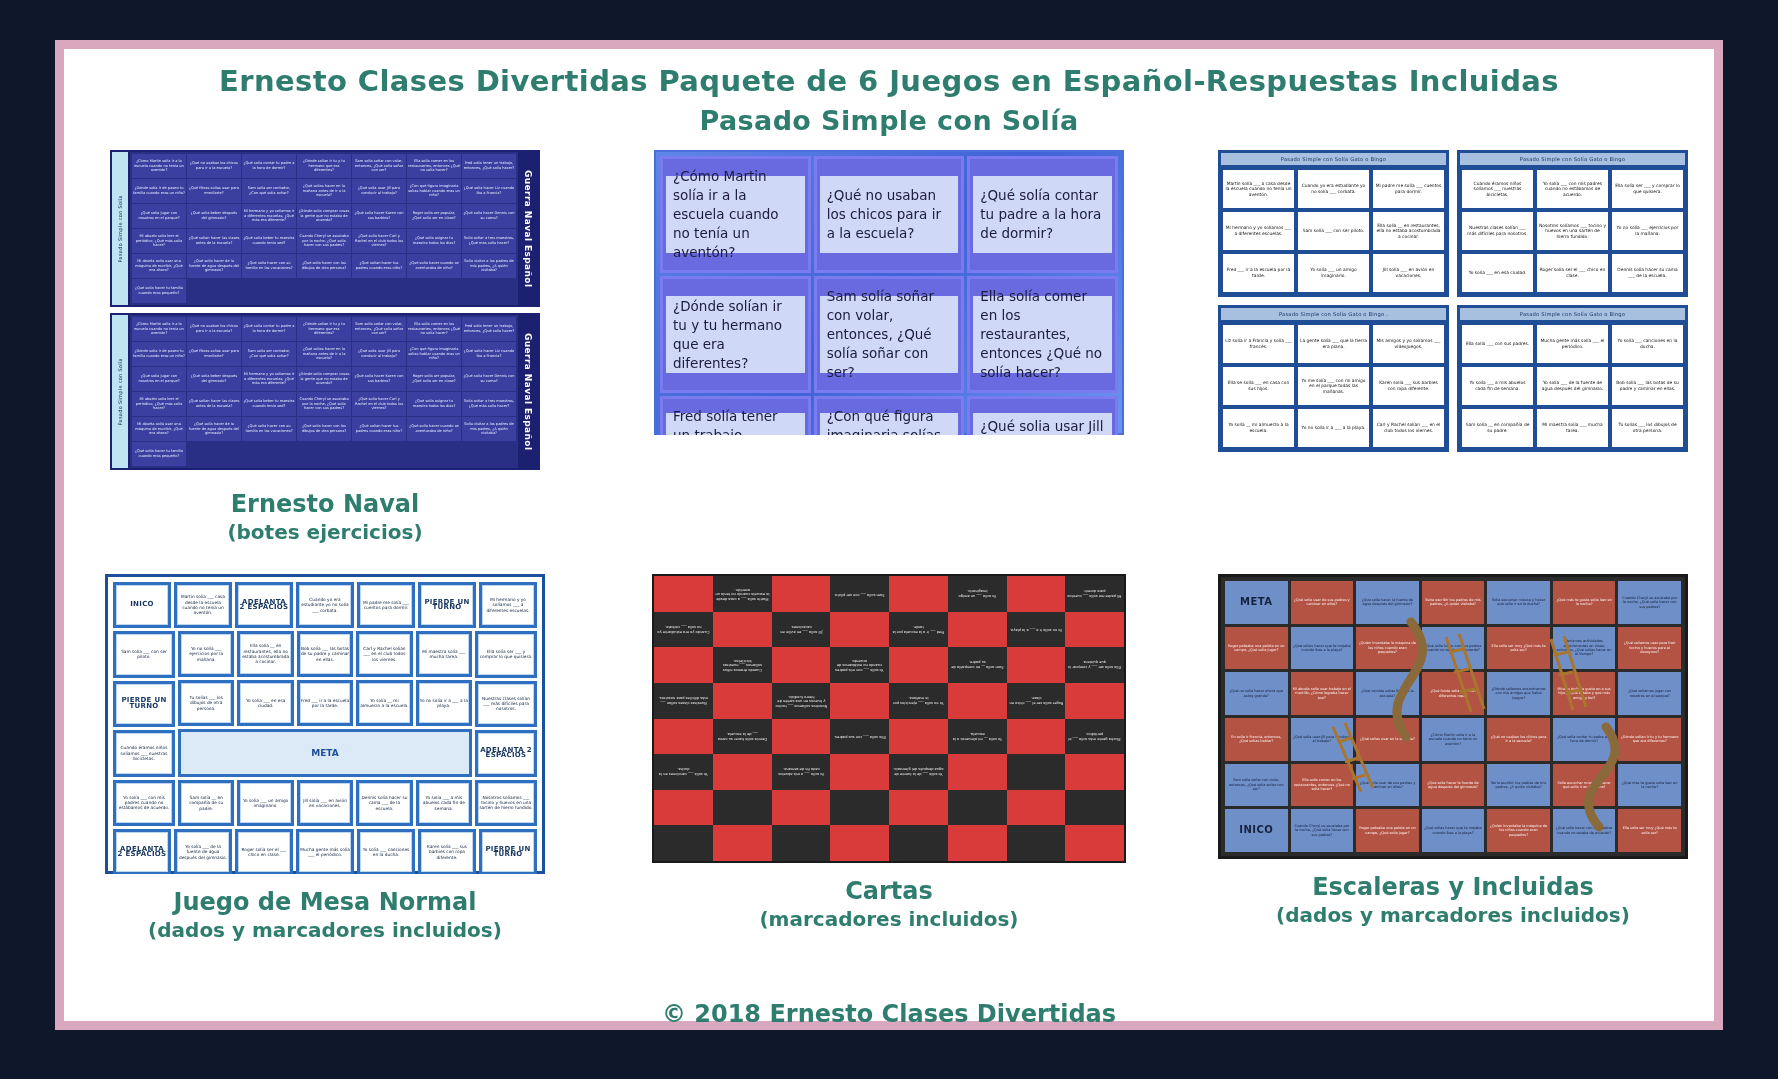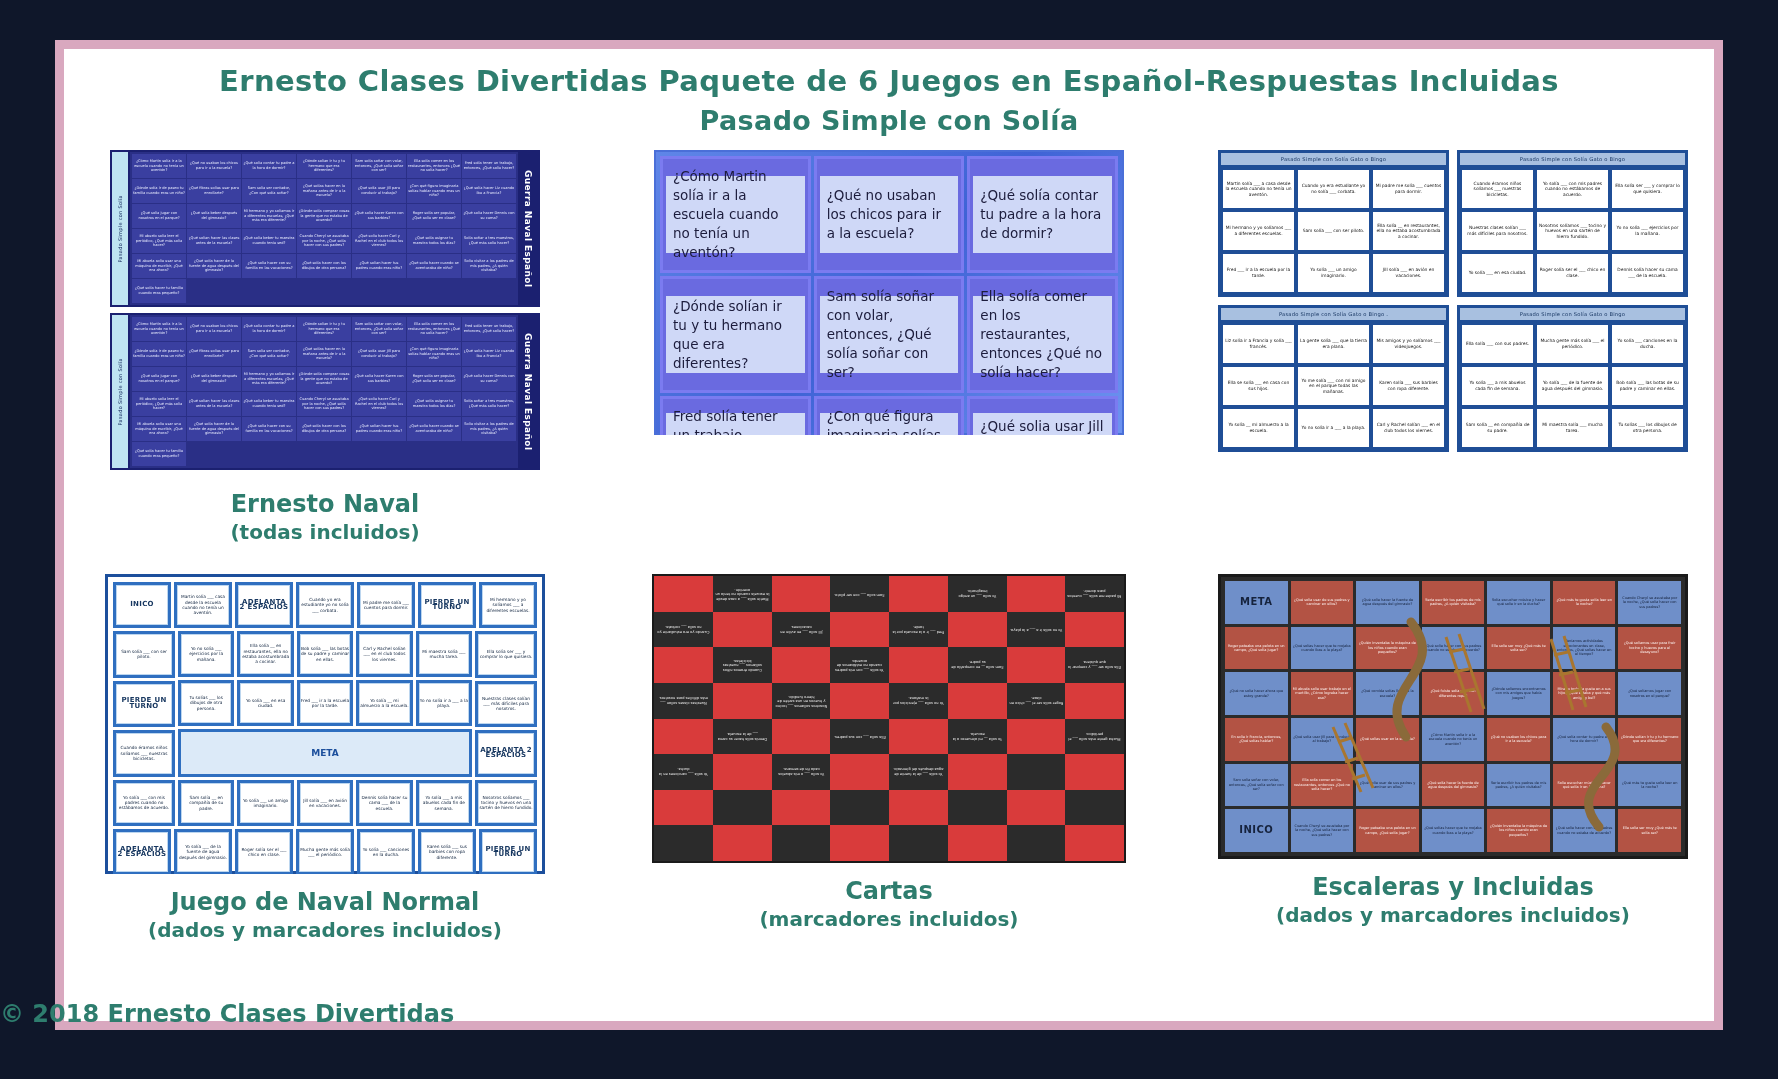--- a/index.html
+++ b/index.html
@@ -9,21 +9,21 @@
   .title-wrap{position:absolute;left:55px;top:62px;width:1668px;text-align:center;}
   .title-line{color:#2e7d6e;font-size:29px;font-weight:bold;letter-spacing:.4px;line-height:39px;font-family:"DejaVu Sans",sans-serif;}
   .title-line.sub{font-size:27px;}
   .grid{position:absolute;left:75px;top:150px;width:1628px;}
   .row{display:flex;justify-content:space-between;align-items:flex-start;}
   .cell{width:500px;display:flex;flex-direction:column;align-items:center;}
   .thumb{position:relative;overflow:hidden;}
   .caption{margin-top:14px;text-align:center;color:#2e7d6e;font-weight:bold;line-height:28px;}
   .caption .main{font-size:24px;display:block;}
   .caption .sub{font-size:20px;display:block;}
-  .footer{position:absolute;left:0;top:1000px;width:1778px;color:#2e7d6e;font-size:24px;font-weight:bold;}
+  .footer{position:absolute;left:0;top:1000px;width:1778px;text-align:center;color:#2e7d6e;font-size:24px;font-weight:bold;}
 
   
   .gn{width:430px;}
   .gn-board{position:relative;background:#2a2f86;border:2px solid #1b2070;margin-bottom:6px;display:flex;}
   .gn-side{width:16px;background:#bfe4f2;border-right:2px solid #1b2070;display:flex;align-items:center;justify-content:center;}
   .gn-sidetext{font-size:5px;color:#12275c;writing-mode:vertical-rl;transform:rotate(180deg);white-space:nowrap;letter-spacing:.3px;}
   .gn-tbl{flex:1;display:grid;grid-template-columns:repeat(7,1fr);gap:1px;padding:2px;}
   .gn-c{background:#3a3fa0;color:#e9ecff;font-size:3.6px;line-height:4.6px;padding:2px 1px;text-align:center;min-height:20px;display:flex;align-items:center;justify-content:center;overflow:hidden;}
   .gn-right{width:20px;background:#1b2070;color:#fff;display:flex;align-items:center;justify-content:center;}
   .gn-rlabel{font-size:9px;font-weight:bold;writing-mode:vertical-rl;white-space:nowrap;letter-spacing:.4px;}
@@ -171,21 +171,21 @@
                 <div class="gn-c">Solía visitar a los padres de mis padres, ¿A quién visitaba?</div>
                 <div class="gn-c">¿Qué solía hacer tu familia cuando eras pequeño?</div>
               </div>
             <div class="gn-right">
               <span class="gn-rlabel">Guerra Naval Español</span>
             </div>
           </div>
         </div>
         <div class="caption">
           <span class="main">Ernesto Naval</span>
-          <span class="sub">(todas incluidos)</span>
+          <span class="sub">(botes ejercicios)</span>
         </div>
       </div>
 
       <div class="cell">
         <div class="thumb">
           <div class="cards">
               <div class="card">
                 <div class="card-in">
                   <div class="card-txt">¿Cómo Martin solía ir a la escuela cuando no tenía un aventón?</div>
                 </div>
@@ -357,21 +357,21 @@
                 <div class="msq">Yo solía ___ de la fuente de agua después del gimnasio.</div>
                 <div class="msq">Roger solía ser el ___ chico en clase.</div>
                 <div class="msq">Mucha gente más solía ___ el periódico.</div>
                 <div class="msq">Yo solía ___ canciones en la ducha.</div>
                 <div class="msq">Karen solía ___ sus barbies con ropa diferente.</div>
                 <div class="msq special">PIERDE UN TURNO</div>
               </div>
             </div>
         </div>
         <div class="caption">
-          <span class="main">Juego de Naval Normal</span>
+          <span class="main">Juego de Mesa Normal</span>
           <span class="sub">(dados y marcadores incluidos)</span>
         </div>
       </div>
 
       <div class="cell">
         <div class="thumb">
           <div class="damas">
               <div class="dsq red"></div>
               <div class="dsq dark">
                 <div class="dtxt">Martin solía ___ a casa desde la escuela cuando no tenía un aventón.</div>

